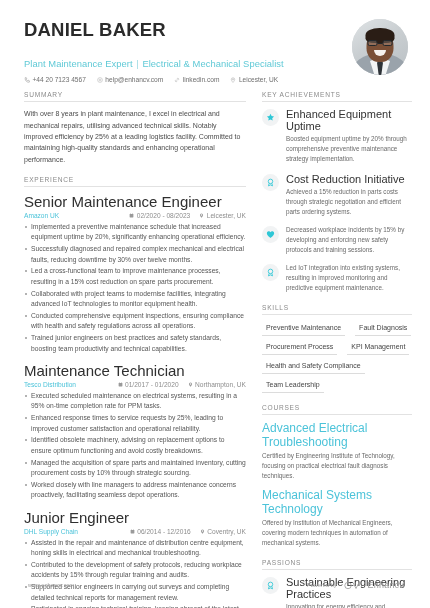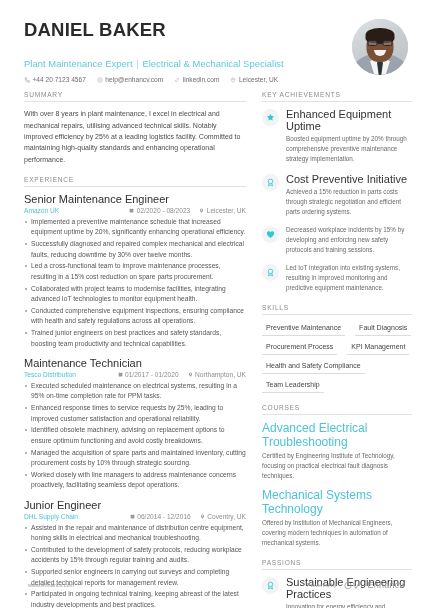--- a/index.html
+++ b/index.html
@@ -90,21 +90,21 @@
   .sec-title {
     font-size: 6.6px; letter-spacing: .75px; color: #8a8a8a;
     text-transform: uppercase; padding-bottom: 3px;
     border-bottom: 1px solid #e2e2e2; margin-bottom: 6px;
   }
   .sec { margin-bottom: 11px; }
 
   .summary-text { font-size: 7px; line-height: 1.62; color: #4c4c4c; }
 
   .job { margin-bottom: 8px; }
-  .job-title { font-size: 11px; color: #2f2f2f; margin-bottom: 2px; }
+  .job-title { font-size: 15px; color: #2f2f2f; margin-bottom: 2px; }
   .job-meta { display: flex; align-items: center; font-size: 6.6px; margin-bottom: 3px; }
   .company { color: #4cc3d9; flex: 0 0 auto; }
   .meta-right { margin-left: auto; display: flex; align-items: center; gap: 9px; color: #8d8d8d; }
   .meta-item { display: flex; align-items: center; gap: 2.5px; }
   ul.bullets { list-style: none; margin: 0; padding: 0; }
   ul.bullets li {
     position: relative; padding-left: 7px; font-size: 6.7px;
     line-height: 1.55; color: #565656; margin-bottom: 1.5px;
   }
   ul.bullets li::before {
@@ -337,21 +337,21 @@
         </div>
 
         <div class="ach">
           <div class="ach-icon">
             <svg width="9" height="9" viewBox="0 0 16 16" fill="none" stroke="#2ec7d6" stroke-width="1.5">
                 <circle cx="8" cy="6" r="4"></circle>
                 <path d="M5.6 9.4L4.4 14 8 12.3 11.6 14l-1.2-4.6"></path>
               </svg>
           </div>
           <div class="ach-body">
-            <div class="ach-title">Cost Preventive Initiative</div>
+            <div class="ach-title">Cost Reduction Initiative</div>
             <div class="ach-desc">Achieved a 15% reduction in parts costs through strategic negotiation and efficient parts ordering systems.</div>
           </div>
         </div>
 
         <div class="ach">
           <div class="ach-icon">
             <svg width="9" height="9" viewBox="0 0 16 16" fill="#2ec7d6">
                 <path d="M8 14S1.5 9.8 1.5 5.8A3.4 3.4 0 0 1 8 4.2a3.4 3.4 0 0 1 6.5 1.6C14.5 9.8 8 14 8 14z"></path>
               </svg>
           </div>

